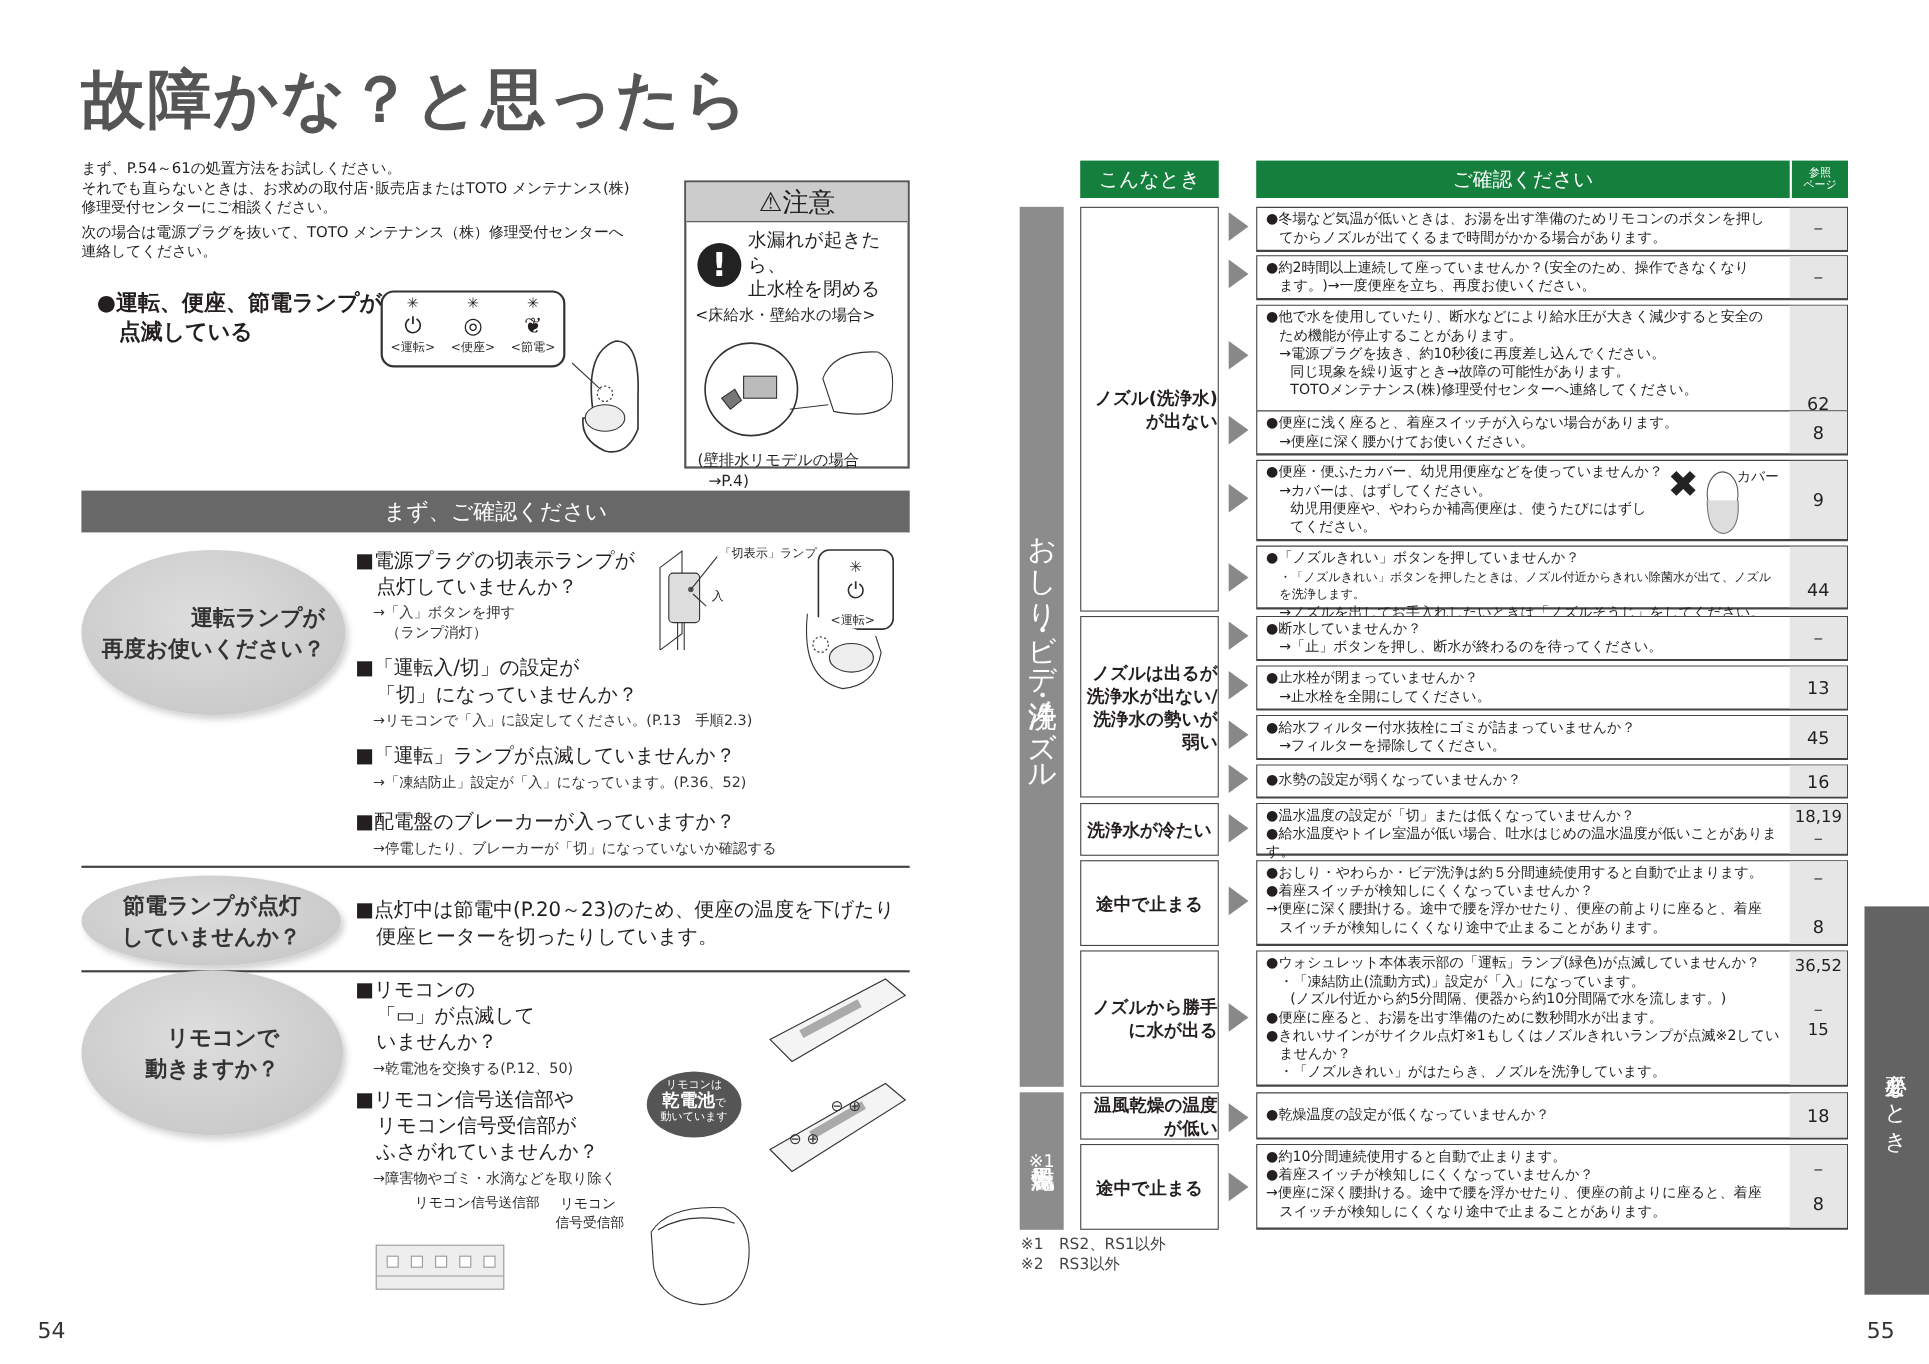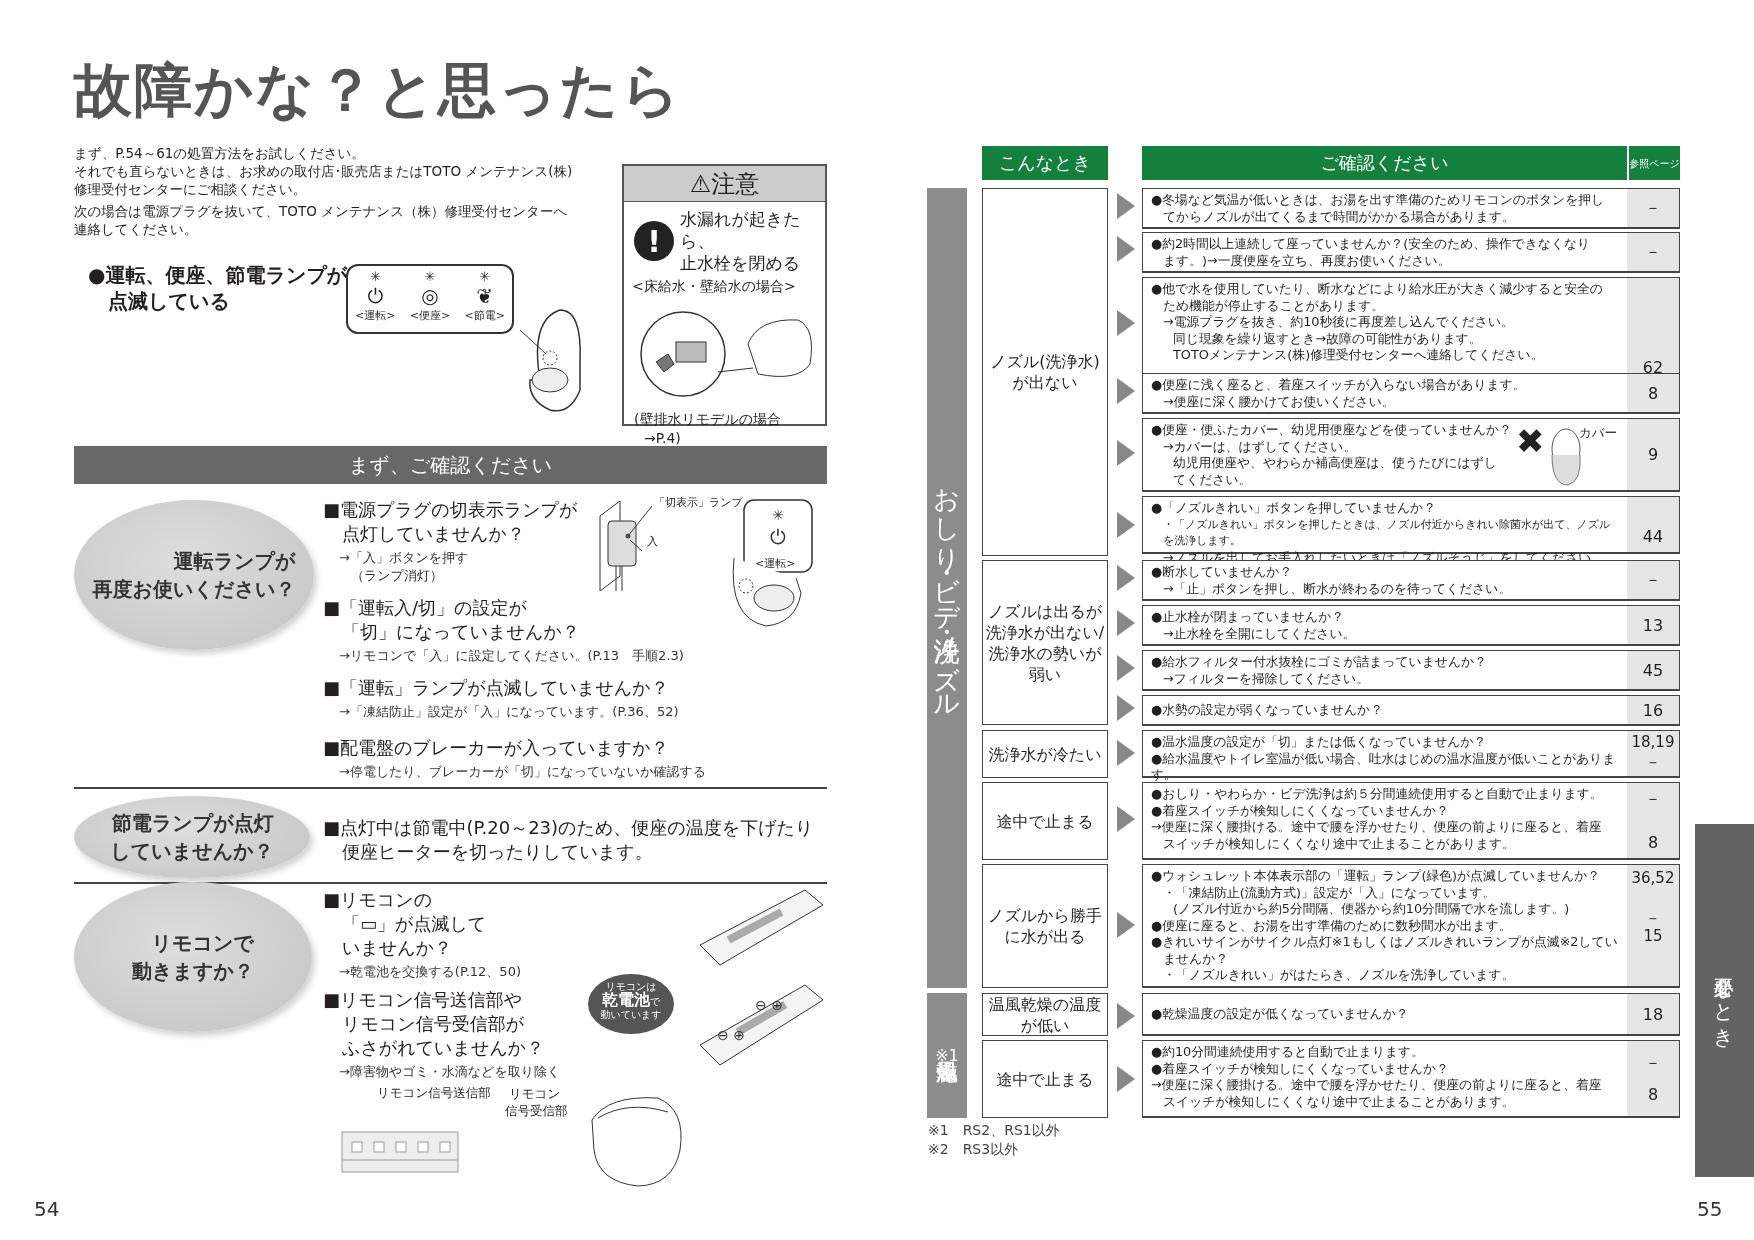--- a/index.html
+++ b/index.html
@@ -28,23 +28,23 @@
 .band{left:74px;top:446px;width:753px;height:38px;background:#686868;color:#fff;font-size:20px;display:flex;align-items:center;justify-content:center}
 .oval{position:absolute;border-radius:50%;background:radial-gradient(ellipse at 45% 40%,#dedede 0%,#c8c8c8 80%,#bbb 100%);box-shadow:3px 4px 6px rgba(0,0,0,.18);display:flex;align-items:center;justify-content:center;text-align:right;font-weight:bold;font-size:20px;line-height:28px;color:#333}
 .q{position:absolute;font-size:18px;line-height:24px}
 .q .hd::before{content:"■";}
 .q .hd2{padding-left:19px;display:block}
 .q .ans{font-size:13px;color:#333;padding-left:16px;line-height:18px;margin-top:3px}
 .hr{position:absolute;left:74px;width:753px;height:2px;background:#444}
 .pgno{font-size:20px;color:#333}
 
 .th{position:absolute;top:146px;height:34px;background:#15803d;color:#fff;font-size:18px;display:flex;align-items:center;justify-content:center}
-.th.ref{font-size:10px;line-height:11px;text-align:right;flex-direction:row}
+.th.ref{font-size:10px;line-height:11px;text-align:right;flex-direction:column}
 .cat{position:absolute;left:927px;background:#8c8c8c;color:#fff;font-size:26px;display:flex;flex-direction:column;align-items:center;justify-content:center;line-height:30px}
-.cond{position:absolute;left:982px;width:126px;border:1.5px solid #444;background:#fff;display:flex;align-items:center;justify-content:center;text-align:center;font-size:16px;font-weight:normal;line-height:21px}
+.cond{position:absolute;left:982px;width:126px;border:1.5px solid #444;background:#fff;display:flex;align-items:center;justify-content:center;text-align:right;font-size:16px;font-weight:bold;line-height:21px}
 .arrow{position:absolute;left:1117px;width:0;height:0;border-top:13px solid transparent;border-bottom:13px solid transparent;border-left:18px solid #888}
 .row{position:absolute;left:1142px;width:538px;border:1.5px solid #444;border-bottom-width:2.5px;background:#fff;display:flex}
 .row .txt{flex:1;font-size:12.8px;line-height:16.5px;padding:3px 6px 3px 8px}
 .row .txt .in{padding-left:12px;display:block}
 .row .txt .in2{padding-left:22px;display:block}
 .row .txt .sm{font-size:11px}
 .row .pg{width:52px;background:#e6e6e6;font-size:16px;display:flex;flex-direction:column;align-items:center;justify-content:space-between;padding:6px 0}
 .row .pg.c{justify-content:center}
 .side-tab{left:1695px;top:824px;width:59px;height:353px;background:#636363;color:#fff;font-size:20px;writing-mode:vertical-rl;display:flex;align-items:center;justify-content:center;letter-spacing:2px}
 .fn{left:928px;font-size:14px;color:#444}

